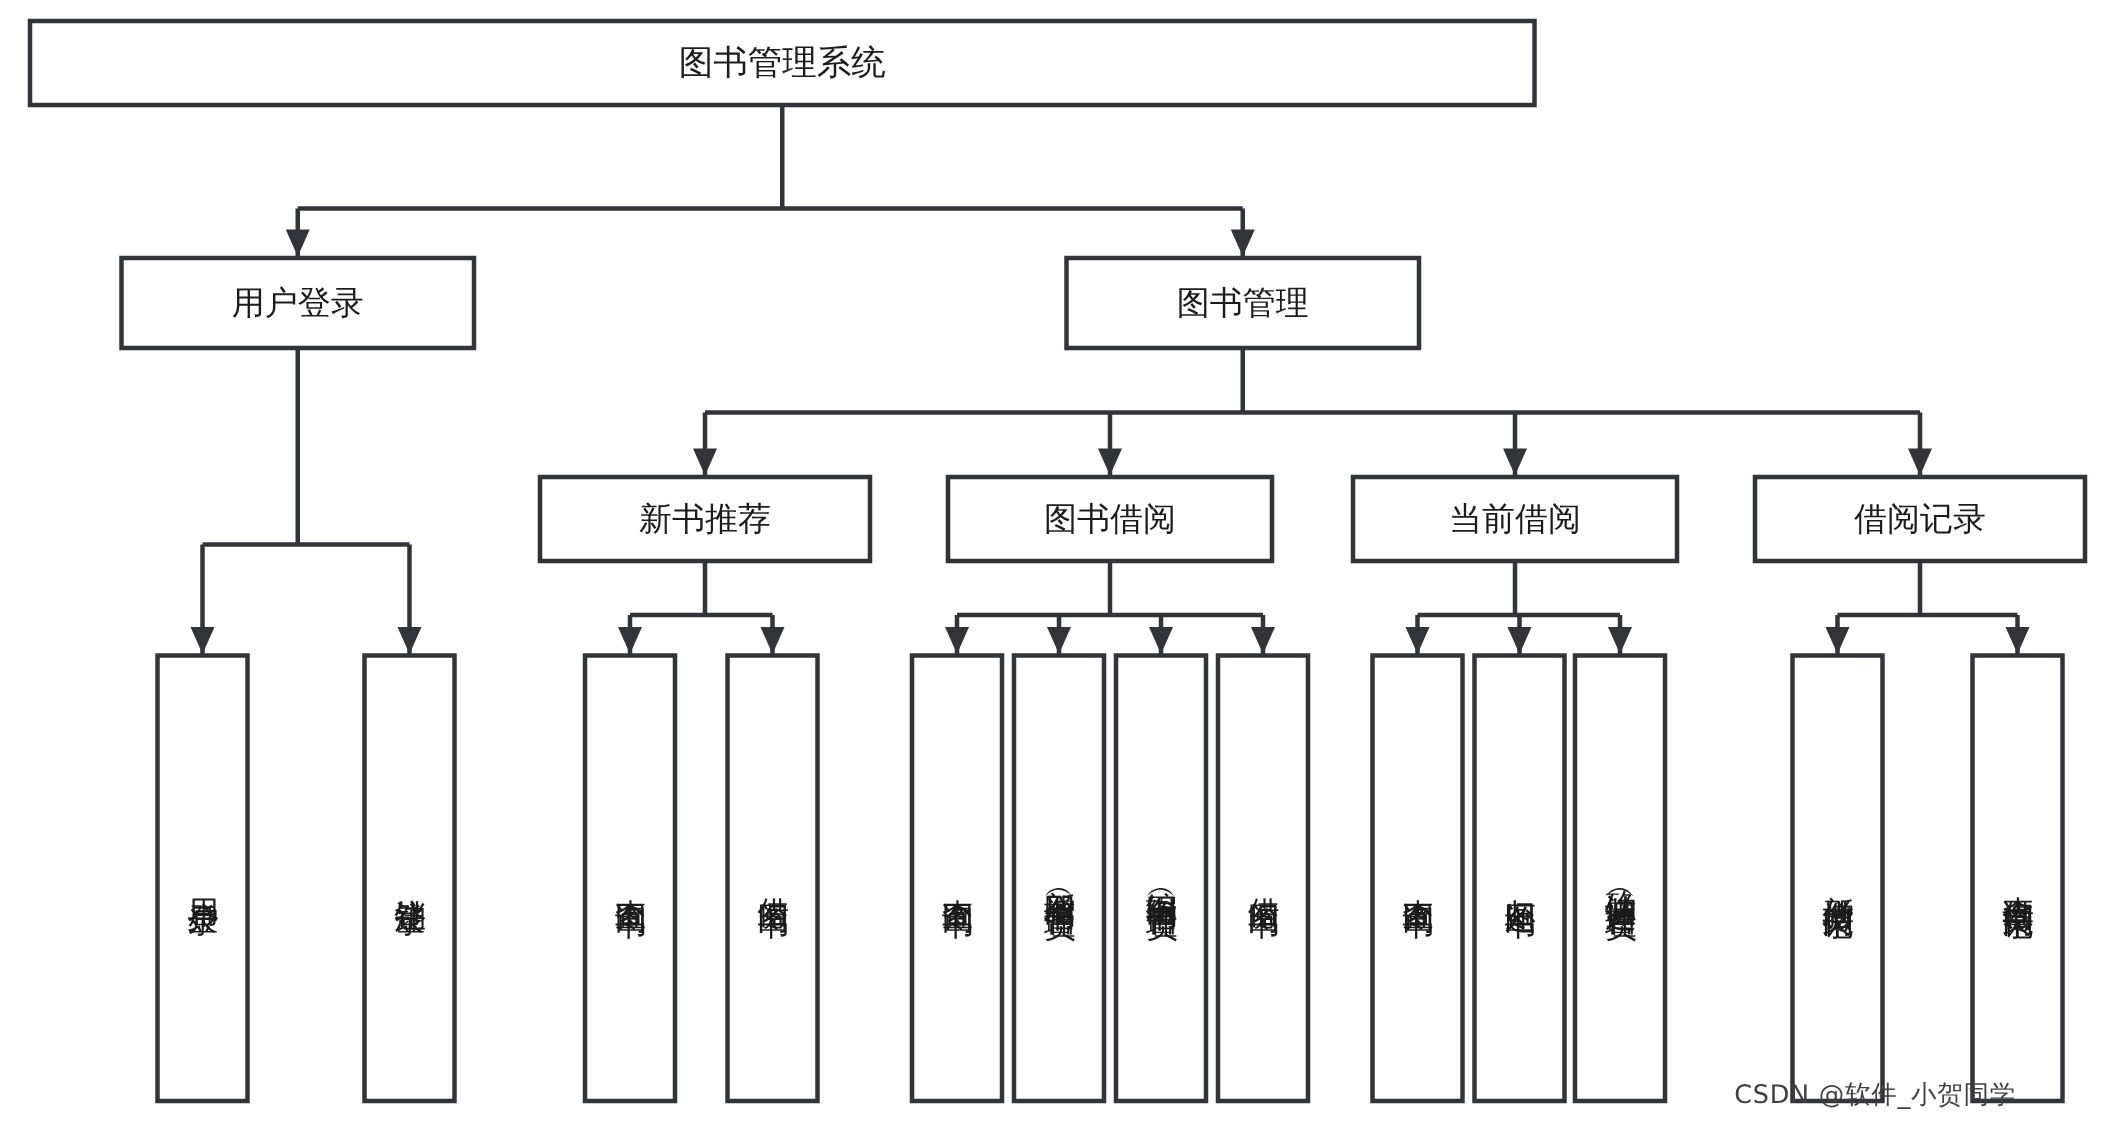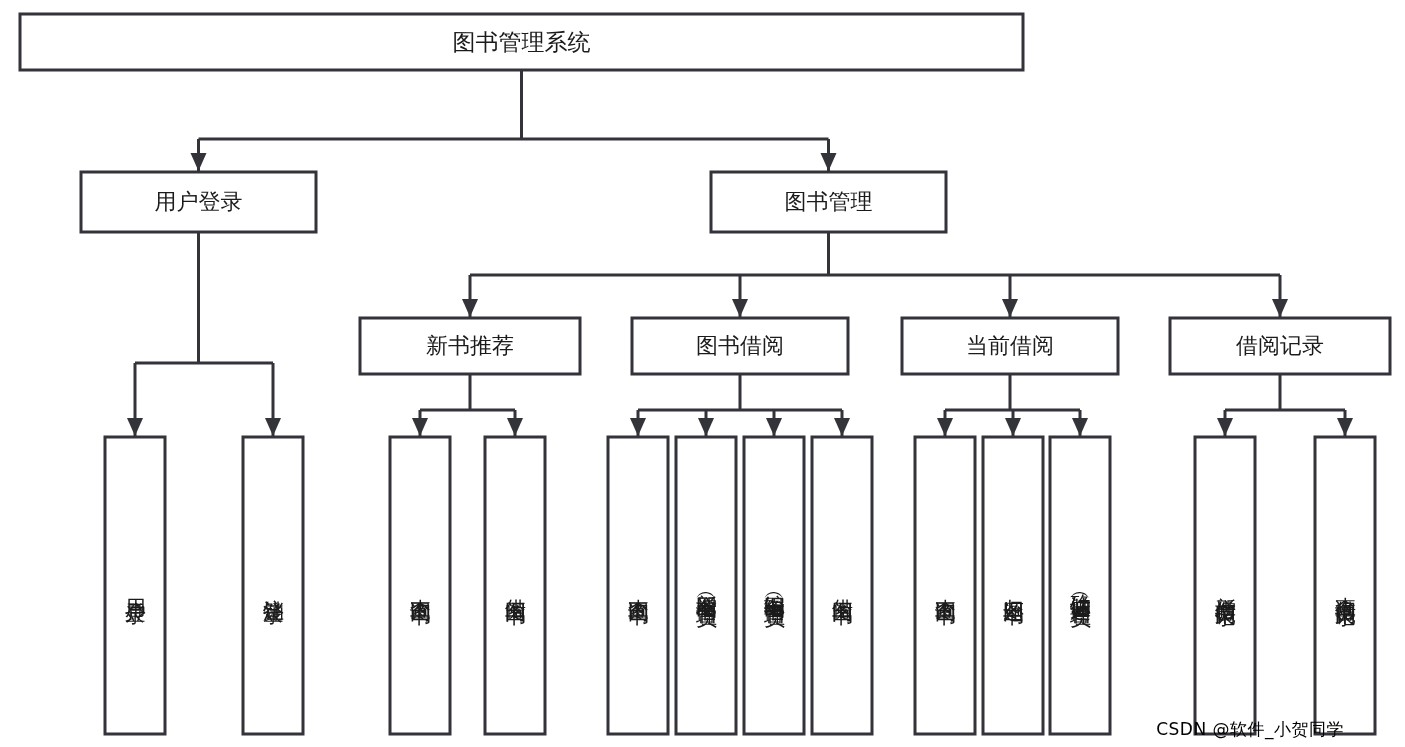--- a/index.html
+++ b/index.html
@@ -70,21 +70,21 @@
     justify-content: center;
     white-space: nowrap;
     pointer-events: none;
   }
   .watermark {
     position: absolute;
     right: 8px;
     bottom: 6px;
     font-family: "DejaVu Sans", "Liberation Sans", sans-serif;
     font-size: 17px;
-    color: #000000;
+    color: #404040;
     letter-spacing: 0.5px;
     white-space: nowrap;
   }
 </style>
 </head>
 <body>
 
 <div id="diagram-root">
   <svg class="flow" viewBox="0 0 1405 747">
     <g id="connectors-layer">

